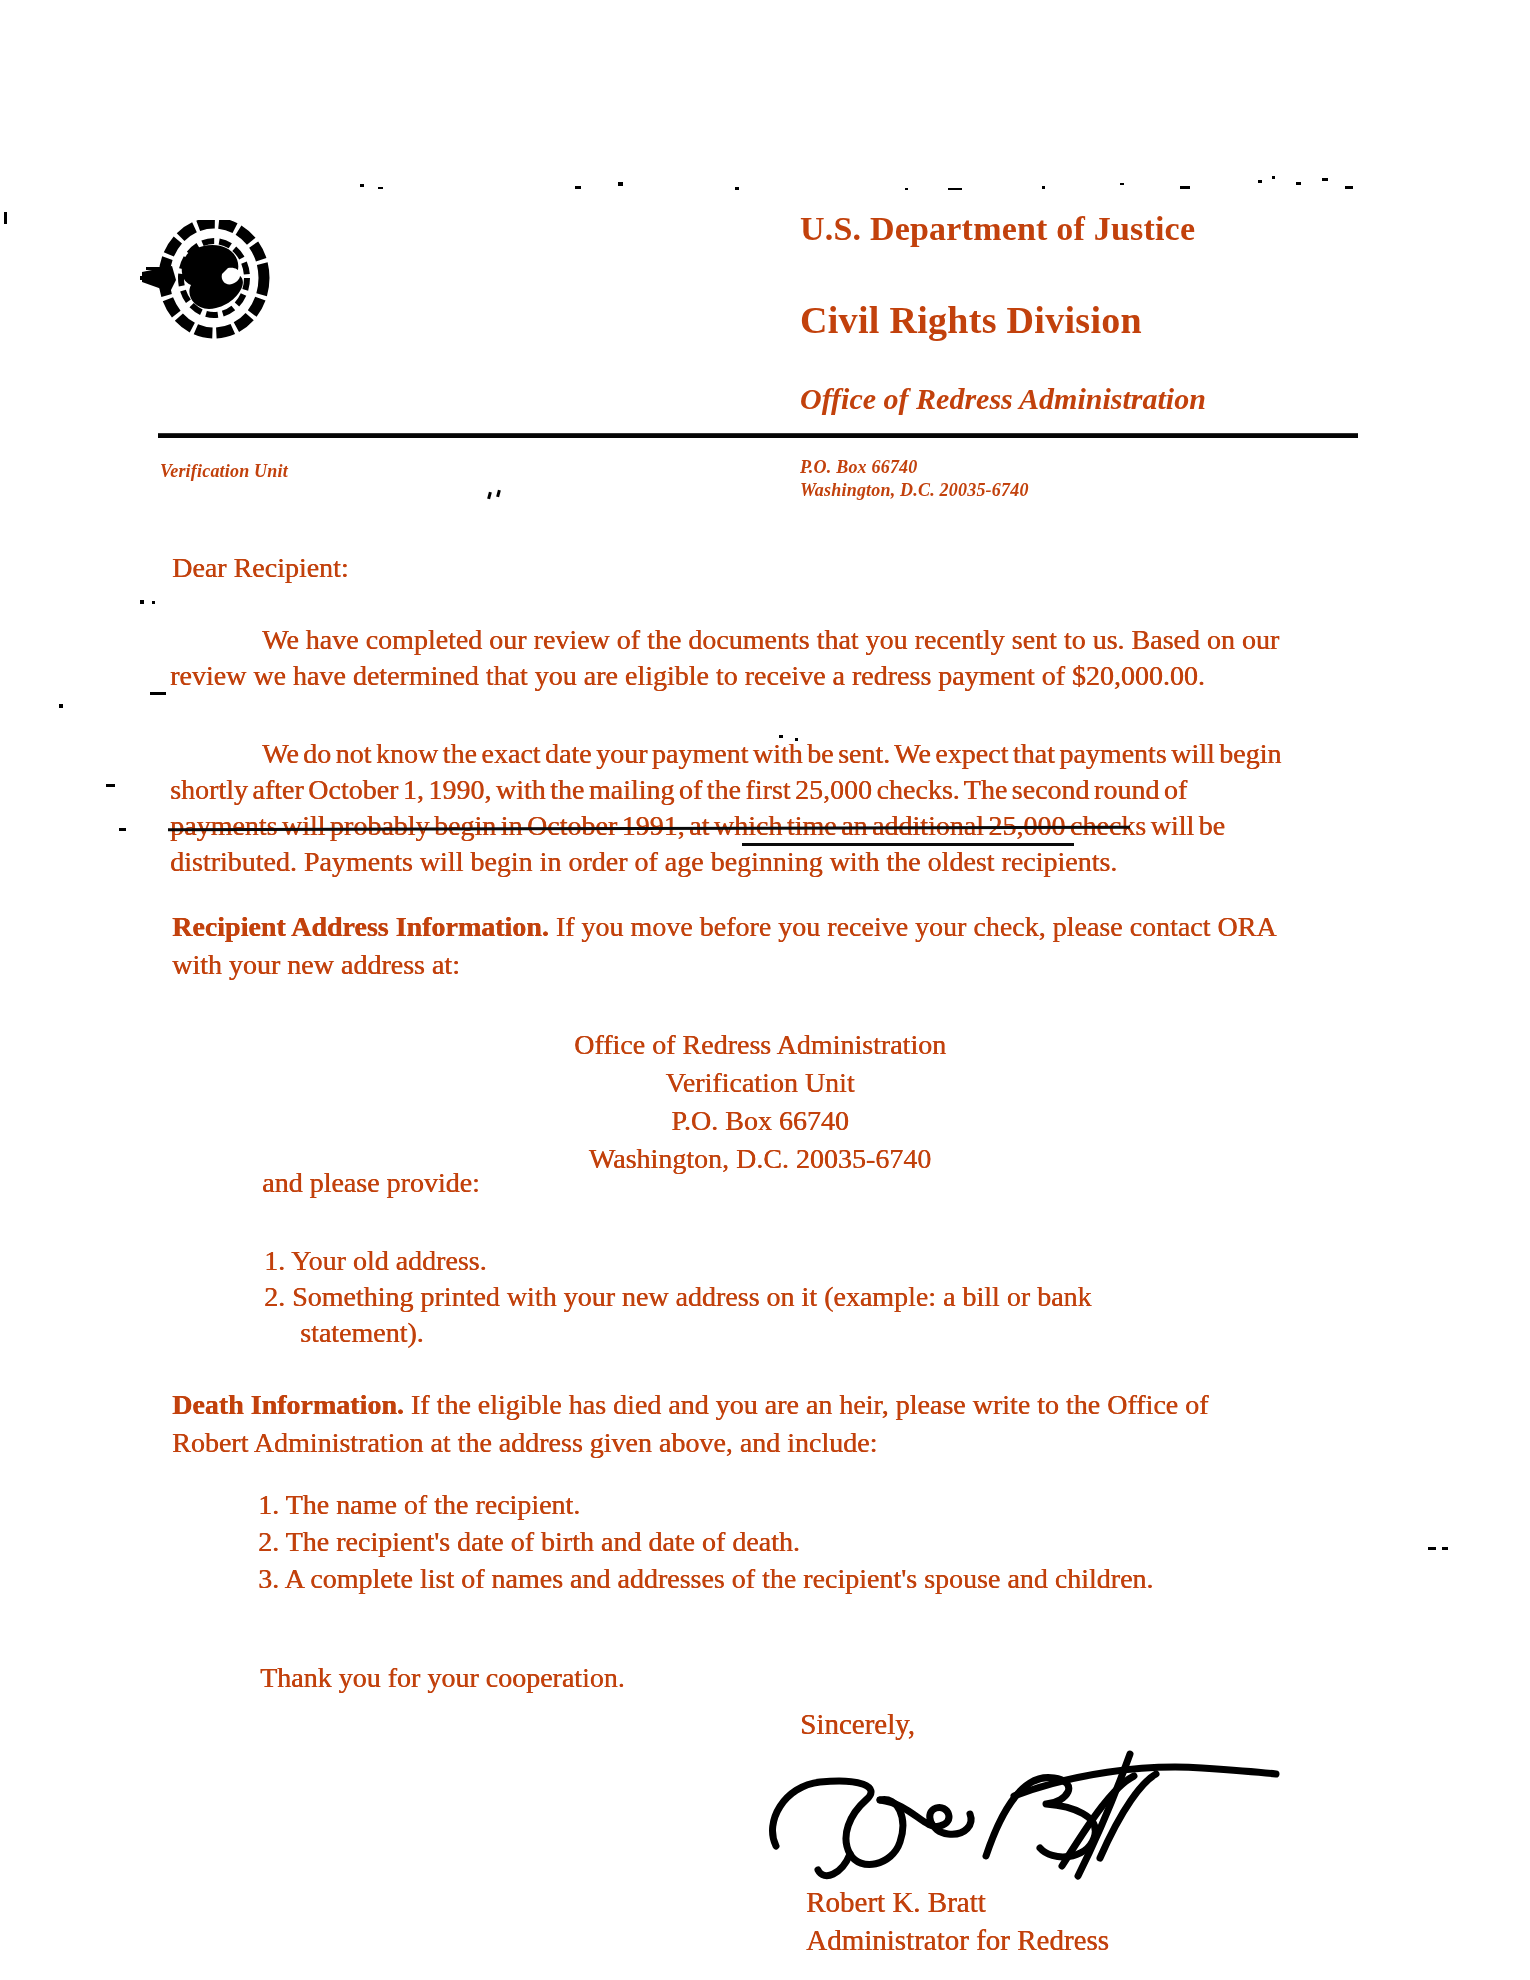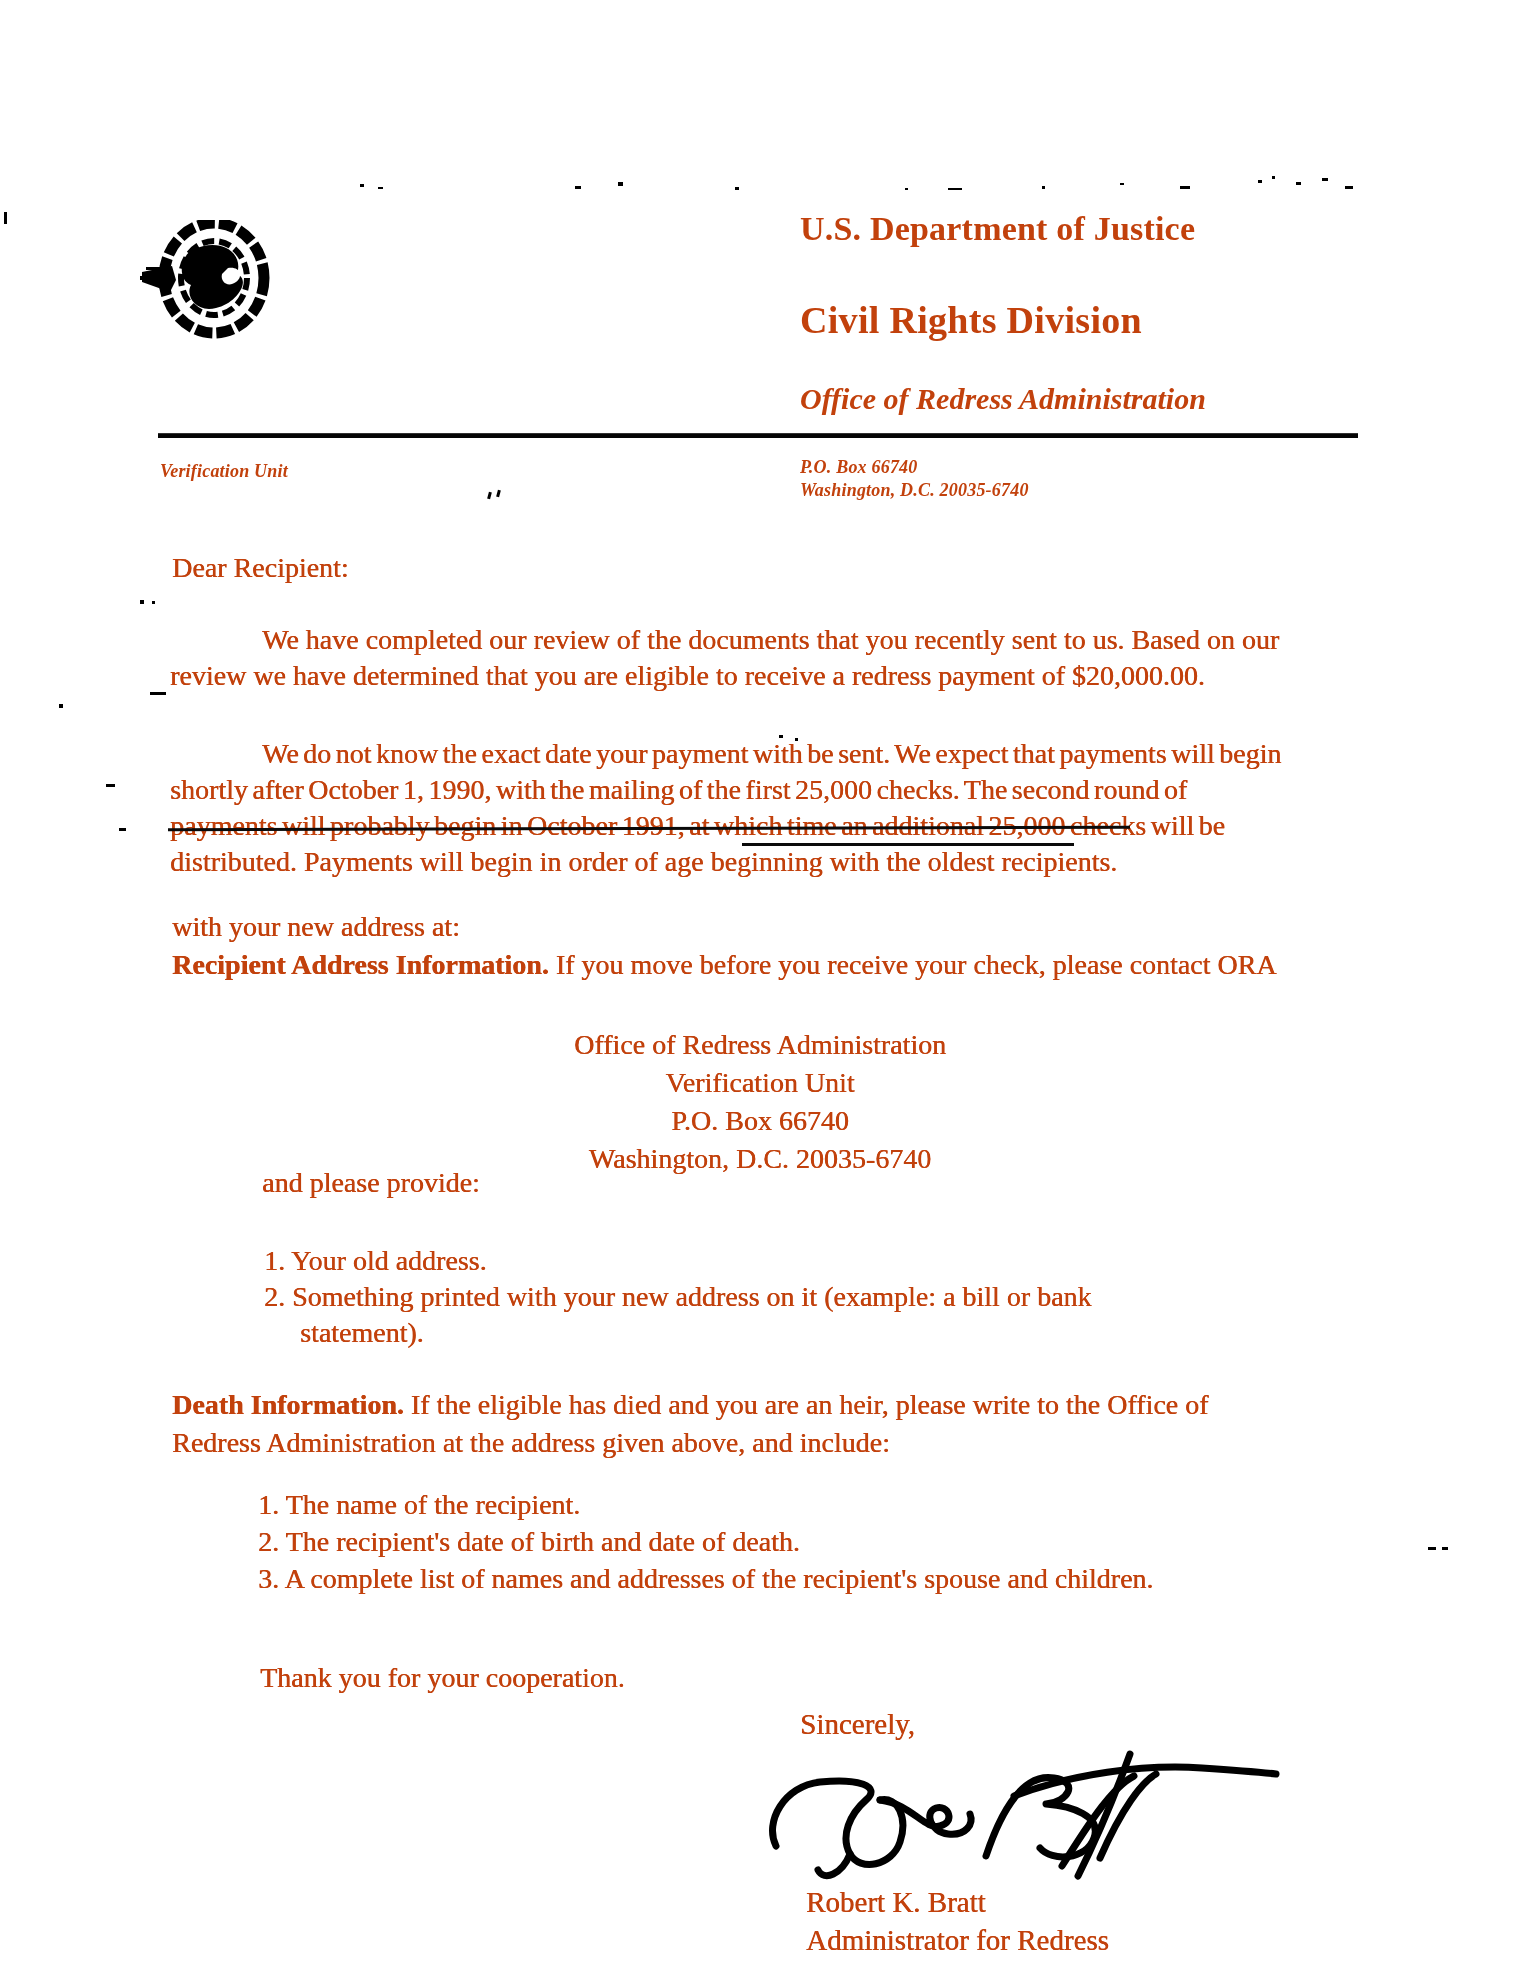--- a/index.html
+++ b/index.html
@@ -98,42 +98,42 @@
     <div class="line indent1 tight">We do not know the exact date your payment with be sent. We expect that payments will begin</div>
     <div class="line tight">shortly after October 1, 1990, with the mailing of the first 25,000 checks.  The second round of</div>
     <div class="line tight">payments will probably begin in October 1991, at which time an additional 25,000 checks will be</div>
     <div class="line">distributed. Payments will begin in order of age beginning with the oldest recipients.</div>
   </div>
 
   <div class="artifact-line" style="left:168px;top:827px;width:962px;height:3px;transform:rotate(-0.15deg);"></div>
   <div class="artifact-line" style="left:742px;top:843px;width:332px;height:3px;"></div>
 
   <div class="abs body-text lh38" style="left:172px;top:908px;">
+    <div class="line"><span class="lead-bold">Recipient Address Information.</span><span> If you move before you receive your check, please contact ORA</span></div>
     <div class="line">with your new address at:</div>
-    <div class="line"><span class="lead-bold">Recipient Address Information.</span><span> If you move before you receive your check, please contact ORA</span></div>
   </div>
 
   <div class="abs body-text lh38 addr-center" style="left:300px;top:1026px;width:920px;">
     <div class="line">Office of Redress Administration</div>
     <div class="line">Verification Unit</div>
     <div class="line">P.O. Box 66740</div>
     <div class="line">Washington, D.C. 20035-6740</div>
   </div>
 
   <div class="abs body-text" style="left:262px;top:1165px;">and please provide:</div>
 
   <div class="abs body-text" style="left:264px;top:1243px;">
     <div class="line">1.  Your old address.</div>
     <div class="line">2.  Something printed with your new address on it (example: a bill or bank</div>
     <div class="line cont">statement).</div>
   </div>
 
   <div class="abs body-text lh38" style="left:172px;top:1386px;">
     <div class="line"><span class="lead-bold">Death Information.</span><span> If the eligible has died and you are an heir, please write to the Office of</span></div>
-    <div class="line">Redress Administration at the address given above, and include:</div>
+    <div class="line">Robert Administration at the address given above, and include:</div>
   </div>
 
   <div class="abs body-text lh37" style="left:258px;top:1486px;">
     <div class="line">1. The name of the recipient.</div>
     <div class="line">2. The recipient's date of birth and date of death.</div>
     <div class="line">3. A complete list of names and addresses of the recipient's spouse and children.</div>
   </div>
 
   <div class="abs body-text" style="left:260px;top:1660px;">Thank you for your cooperation.</div>
   <div class="abs sig-text" style="left:800px;top:1706px;text-align:right;">Sincerely,</div>

